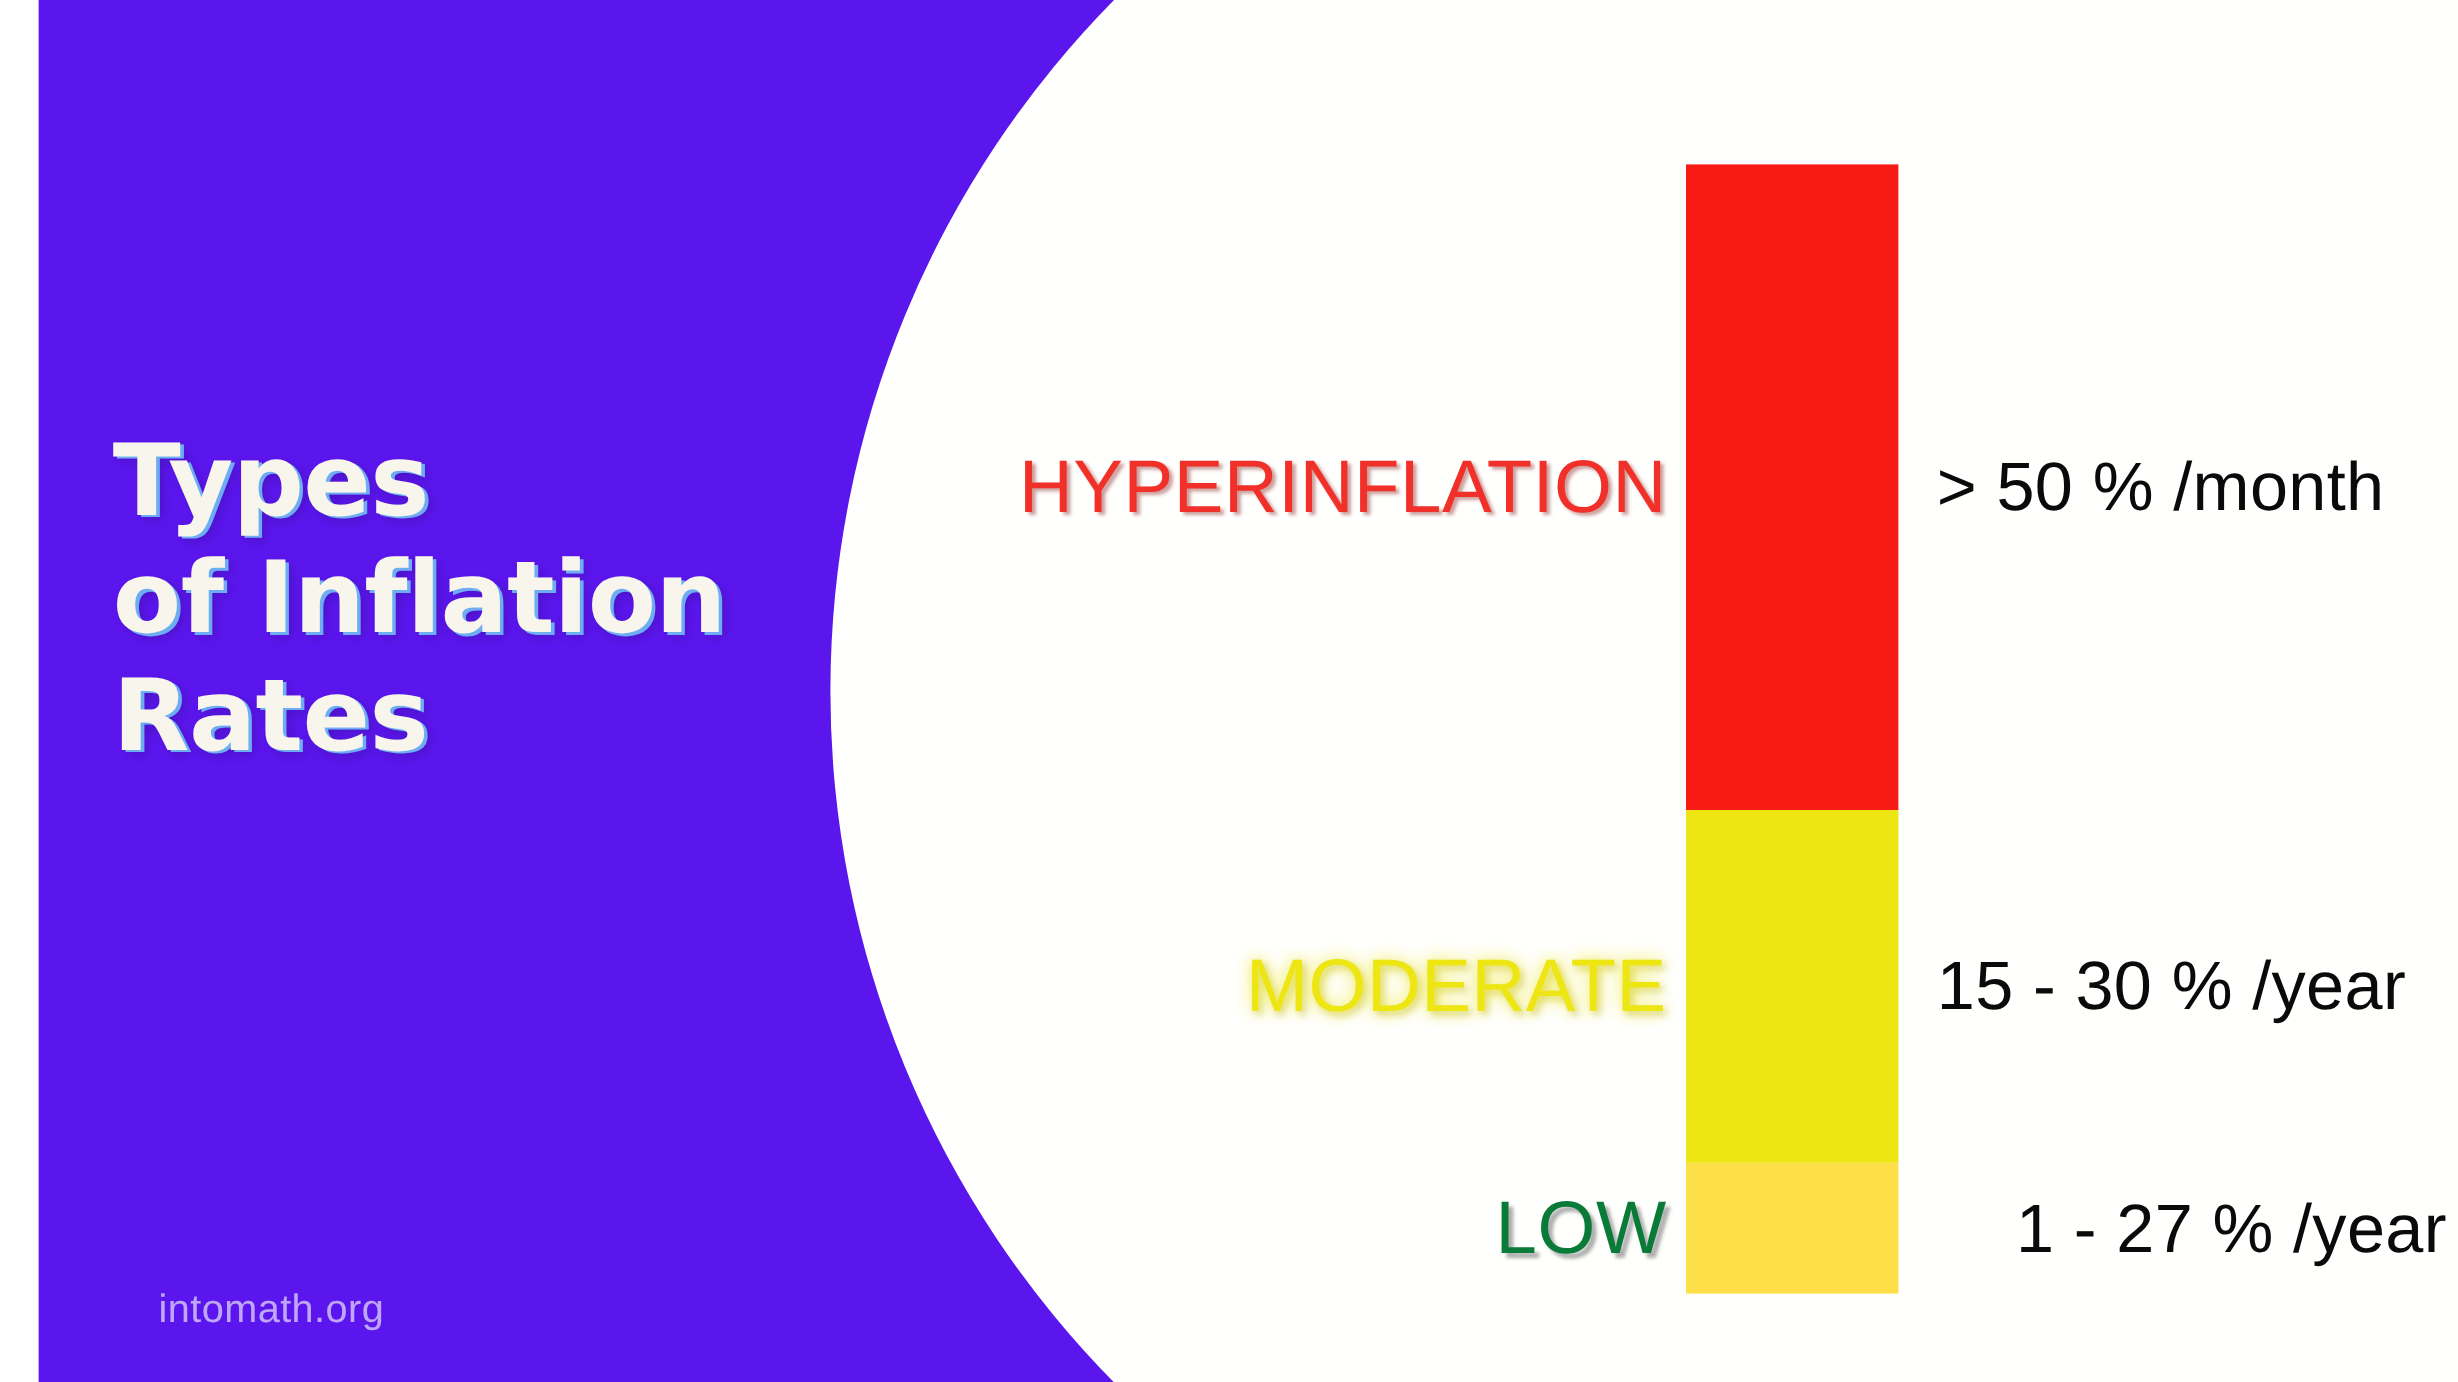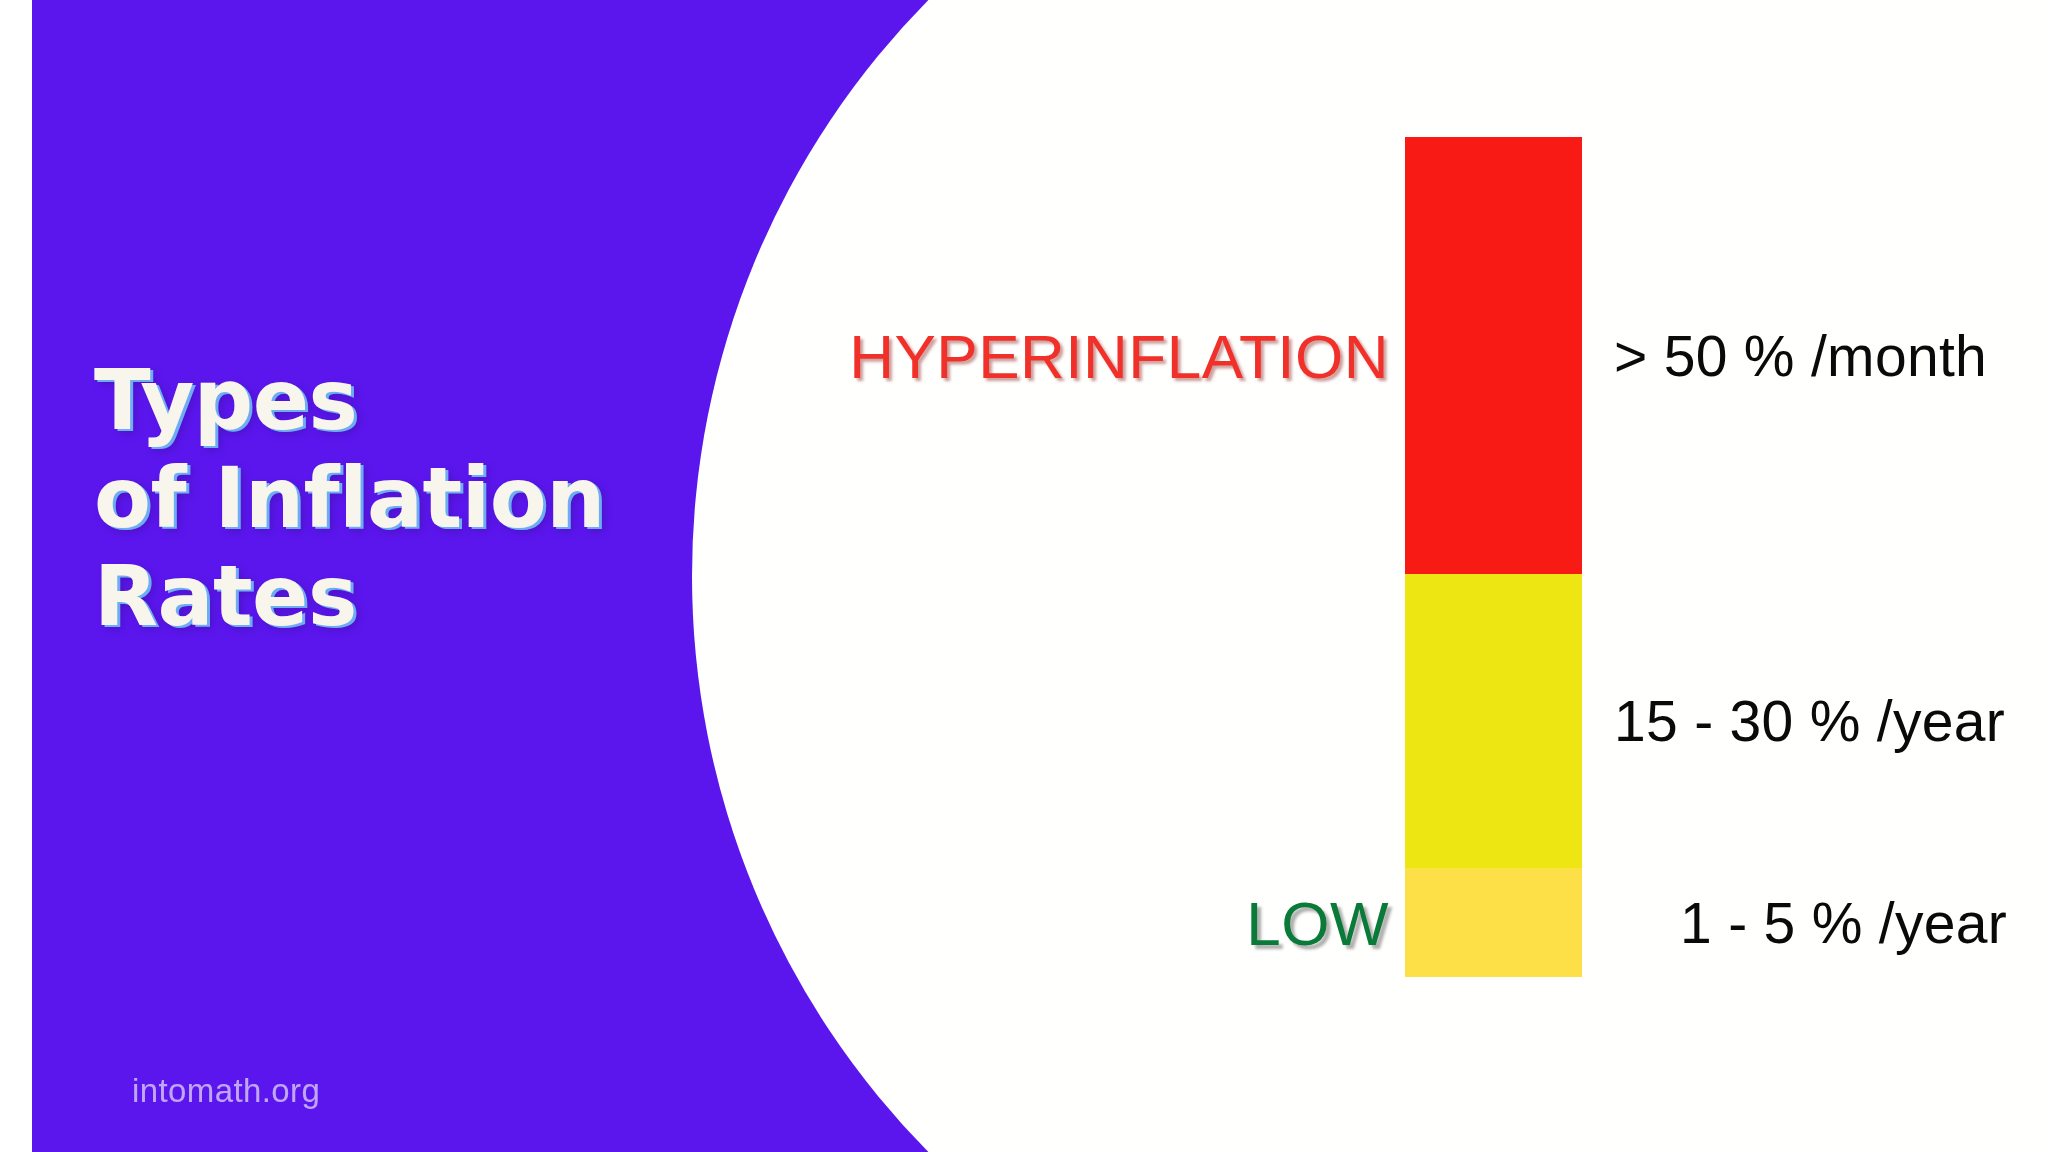--- a/index.html
+++ b/index.html
@@ -108,21 +108,21 @@
     transform: translateY(-50%);
     padding-left: 32px;
     white-space: nowrap;
     font-size: 57px;
     font-weight: 400;
     color: #0a0a0a;
     letter-spacing: 0.3px;
   }
 
   
-  .band-hyper        { height: 437px; background: #F81A14; }
+  .band-hyper        { height: 538px; background: #F81A14; }
   .band-hyper .band-label {
     color: #F03029;
     text-shadow: 3px 3px 3px rgba(140, 40, 35, 0.45);
   }
 
   .band-moderate     { height: 294px; background: #EDE613; }
   .band-moderate .band-label {
     color: #EDE613;
     text-shadow: 0 0 14px rgba(237, 230, 19, 0.85),
                  3px 3px 6px rgba(190, 180, 40, 0.55);
@@ -156,23 +156,24 @@
   <div class="watermark">intomath.org</div>
 
   <div class="chart">
 
     <div class="band band-hyper">
       <span class="band-label">HYPERINFLATION</span>
       <span class="band-value">&gt; 50 % /month</span>
     </div>
 
     <div class="band band-moderate">
+      <span class="band-label">MODERATE</span>
       <span class="band-value">15 - 30 % /year</span>
     </div>
 
     <div class="band band-low">
       <span class="band-label">LOW</span>
-      <span class="band-value">1 - 5 % /year</span>
+      <span class="band-value">1 - 27 % /year</span>
     </div>
 
   </div>
 
 </div>
 
 </body></html>

